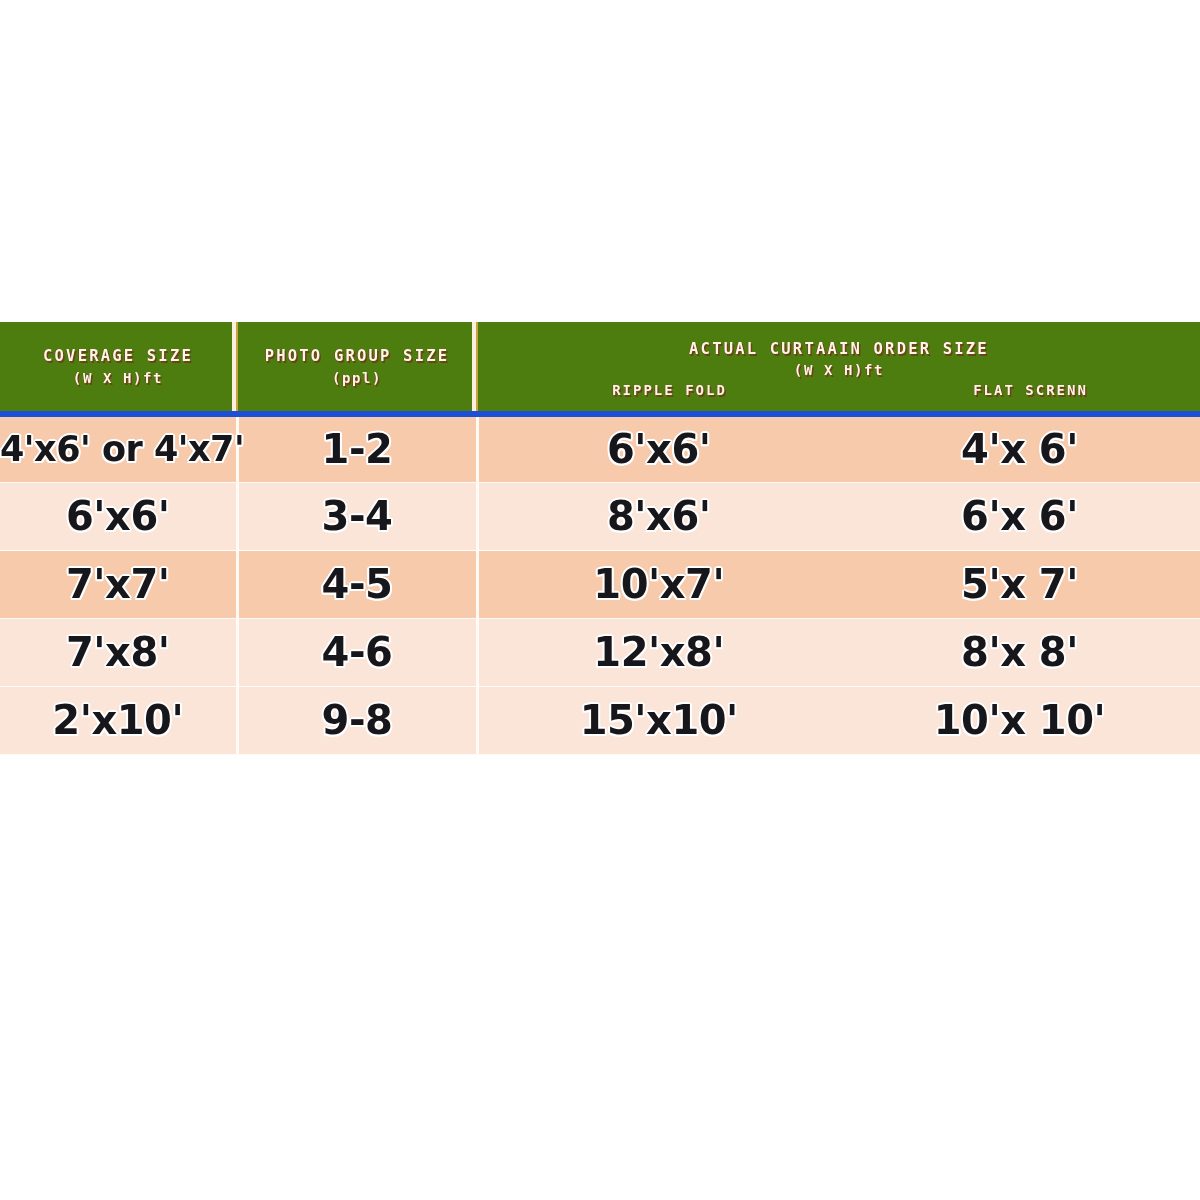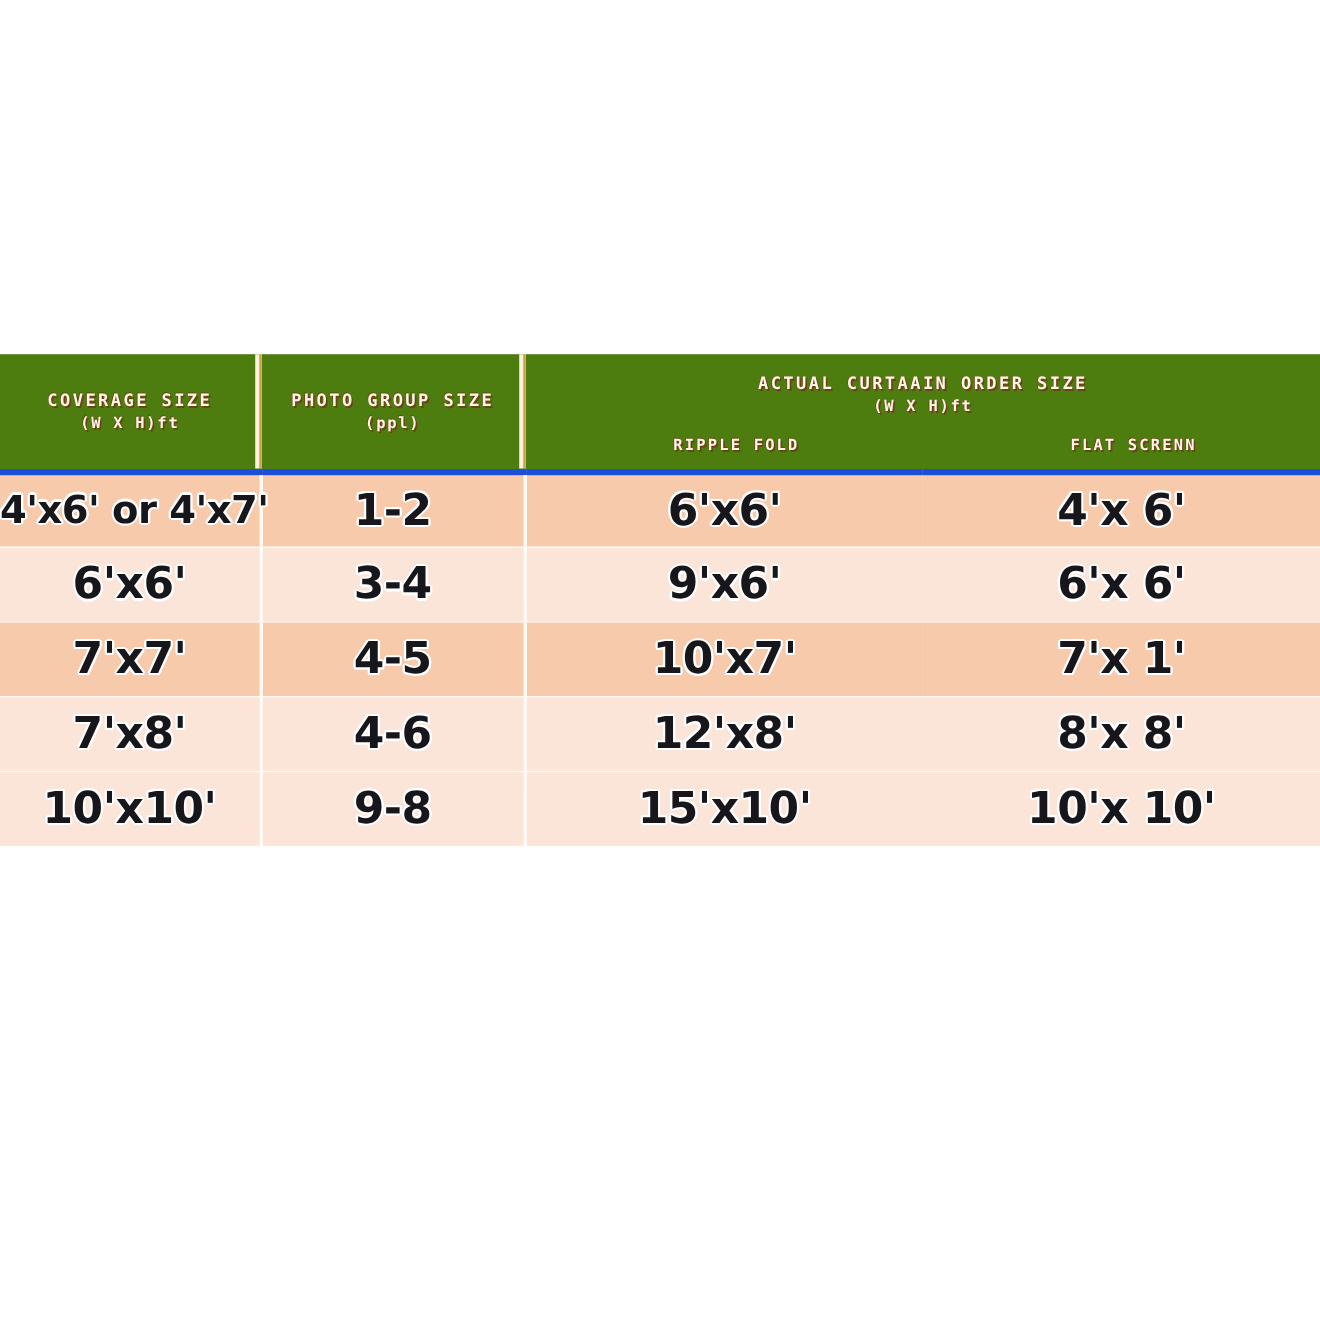--- a/index.html
+++ b/index.html
@@ -63,21 +63,21 @@
   }
   .hdr-text .sub {
     display: block;
     font-size: 14px;
     letter-spacing: 1.6px;
   }
 
   
   .group-wrap {
     position: relative;
-    height: 104px;
+    height: 89px;
   }
   .group-title {
     position: absolute;
     left: 0;
     right: 0;
     top: 16px;
   }
   .group-sublabels {
     position: absolute;
     left: 0;
@@ -204,39 +204,39 @@
       </tr>
 
       <tr class="data-row even">
         <td class="data-cell sep">
           <span class="cell-text">6'x6'</span>
         </td>
         <td class="data-cell sep">
           <span class="cell-text">3-4</span>
         </td>
         <td class="data-cell">
-          <span class="cell-text">9'x6'</span>
+          <span class="cell-text">8'x6'</span>
         </td>
         <td class="data-cell">
           <span class="cell-text">6'x 6'</span>
         </td>
       </tr>
 
       <tr class="data-row odd">
         <td class="data-cell sep">
           <span class="cell-text">7'x7'</span>
         </td>
         <td class="data-cell sep">
           <span class="cell-text">4-5</span>
         </td>
         <td class="data-cell">
           <span class="cell-text">10'x7'</span>
         </td>
         <td class="data-cell">
-          <span class="cell-text">7'x 1'</span>
+          <span class="cell-text">5'x 7'</span>
         </td>
       </tr>
 
       <tr class="data-row even">
         <td class="data-cell sep">
           <span class="cell-text">7'x8'</span>
         </td>
         <td class="data-cell sep">
           <span class="cell-text">4-6</span>
         </td>
@@ -244,21 +244,21 @@
           <span class="cell-text">12'x8'</span>
         </td>
         <td class="data-cell">
           <span class="cell-text">8'x 8'</span>
         </td>
       </tr>
 
 
       <tr class="data-row even">
         <td class="data-cell sep">
-          <span class="cell-text">10'x10'</span>
+          <span class="cell-text">2'x10'</span>
         </td>
         <td class="data-cell sep">
           <span class="cell-text">9-8</span>
         </td>
         <td class="data-cell">
           <span class="cell-text">15'x10'</span>
         </td>
         <td class="data-cell">
           <span class="cell-text">10'x 10'</span>
         </td>

